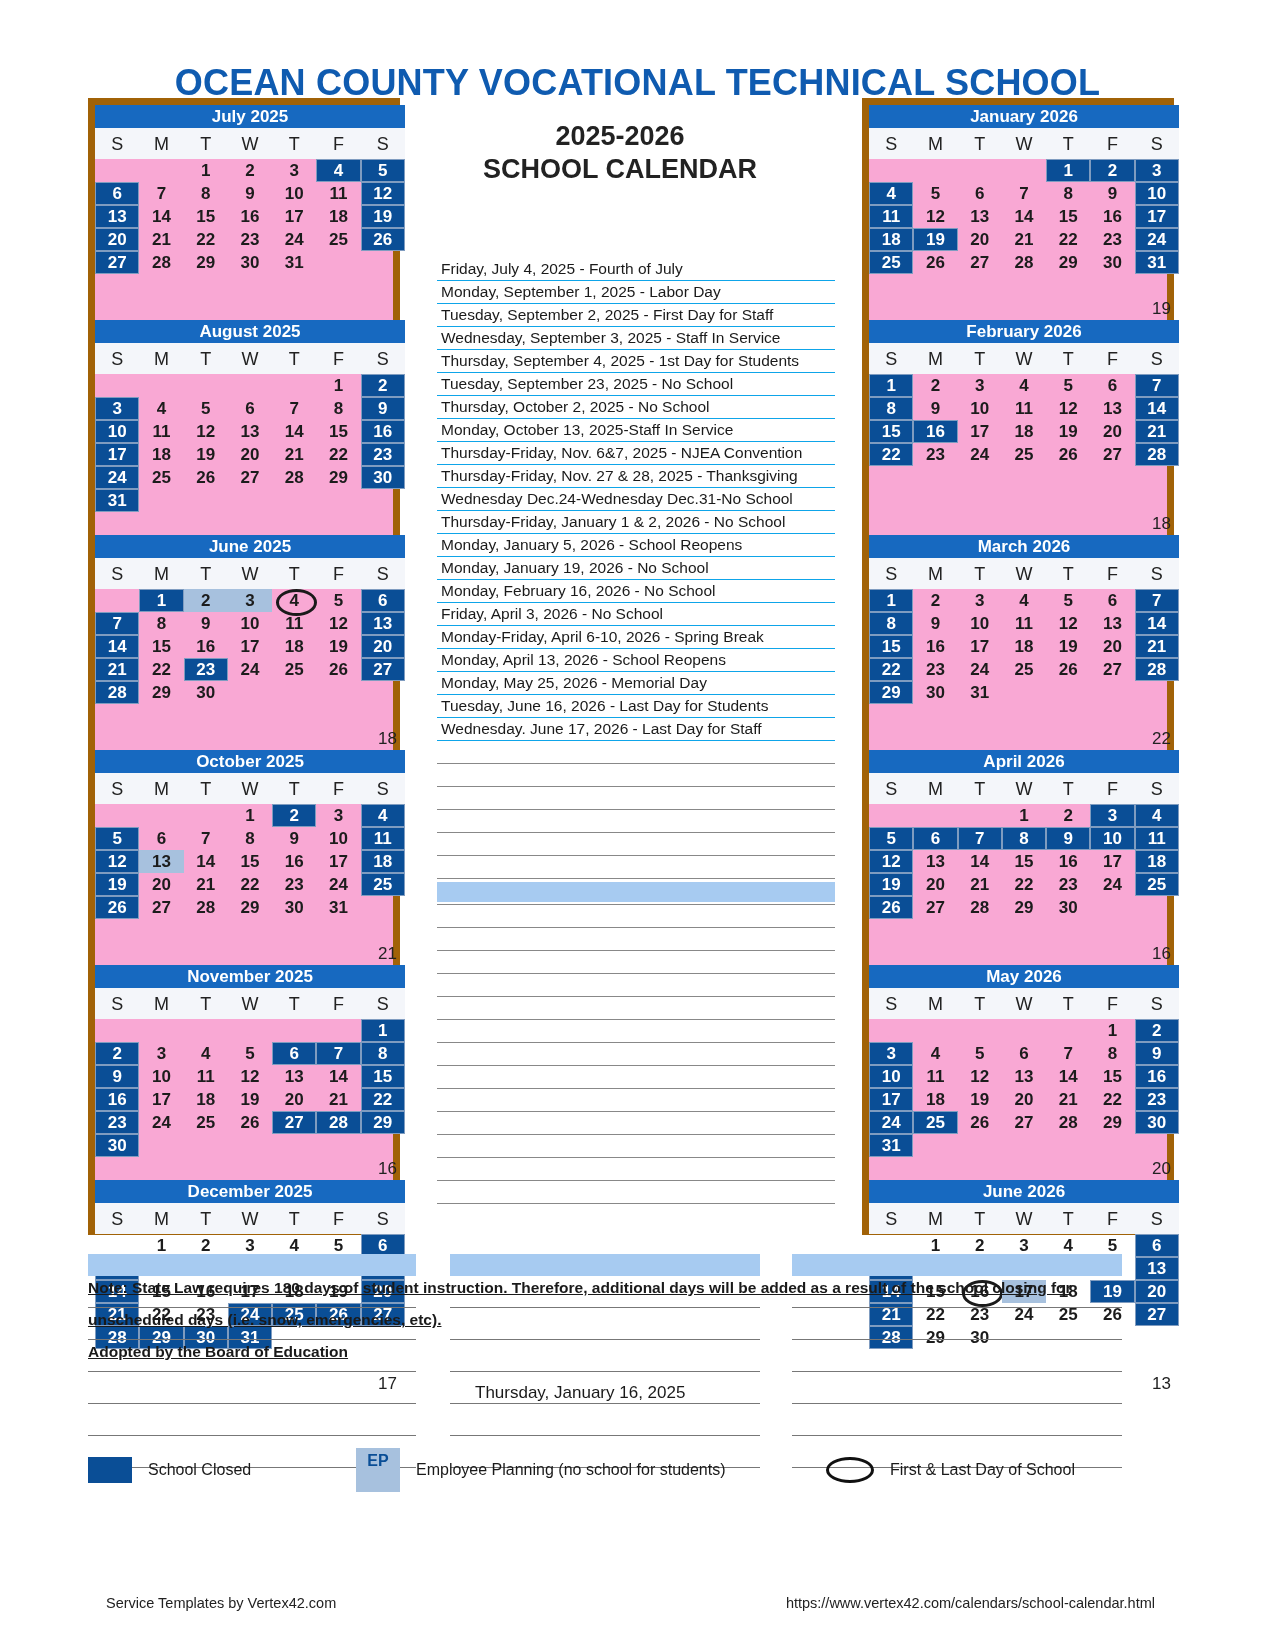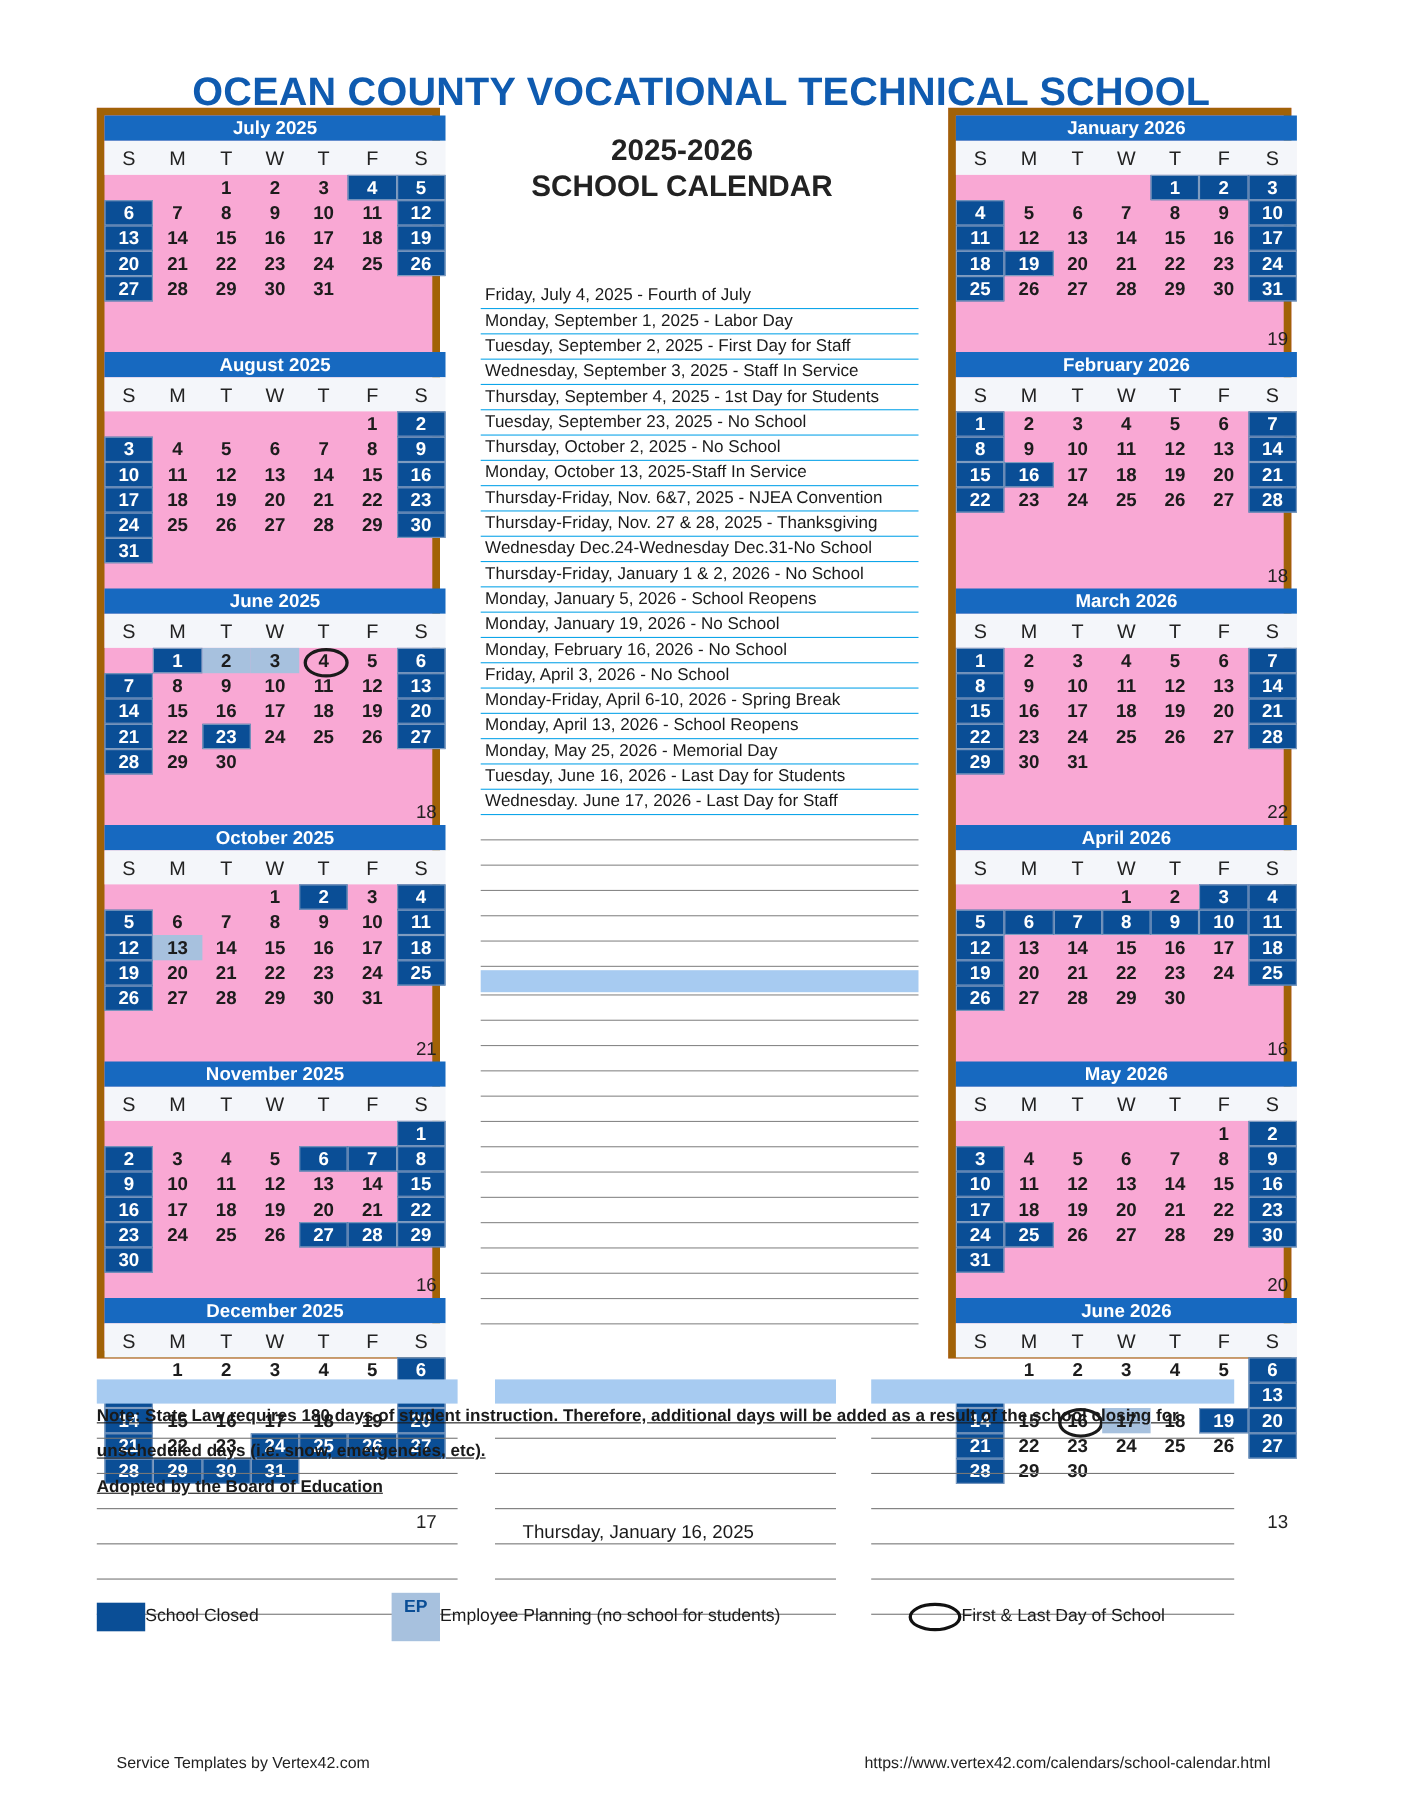--- a/index.html
+++ b/index.html
@@ -53,21 +53,21 @@
   .bar-seg { position: absolute; top: 0; height: 22px; background: #a7cbf1; }
   .note-line { position: relative; height: 32px; font-size: 15.5px; font-weight: bold; line-height: 24px; color: #1a1a1a; white-space: nowrap; text-decoration: underline; }
   .seg-line { position: absolute; bottom: 0; height: 1px; background: #777; }
   .adopt-date { position: absolute; left: 387px; top: 0; font-weight: normal; font-size: 17px; margin-top: 41px; }
 
   .legend { position: absolute; top: 1455px; left: 88px; width: 1087px; height: 30px; }
   .legend-item { position: absolute; top: 0; display: flex; align-items: center; height: 30px; }
   .swatch-closed { width: 44px; height: 26px; background: #0a4e96; }
   .swatch-ep { width: 44px; height: 44px; background: #a7c1de; color: #0a4e96; font-weight: bold; text-align: center; line-height: 26px; font-size: 16px; }
   .swatch-circle { width: 48px; height: 26px; border: 3.5px solid #111; border-radius: 50%; }
-  .legend-label { margin-left: 0; font-size: 16px; color: #1a1a1a; }
+  .legend-label { margin-left: 16px; font-size: 16px; color: #1a1a1a; }
 
   .footer-left { position: absolute; left: 106px; top: 1595px; font-size: 14.5px; color: #222; }
   .footer-right { position: absolute; right: 120px; top: 1595px; font-size: 14.5px; color: #222; }
 </style>
 </head>
 <body>
 
 <div class="school-title">OCEAN COUNTY VOCATIONAL TECHNICAL SCHOOL</div>
 
 <div class="cal-title">

